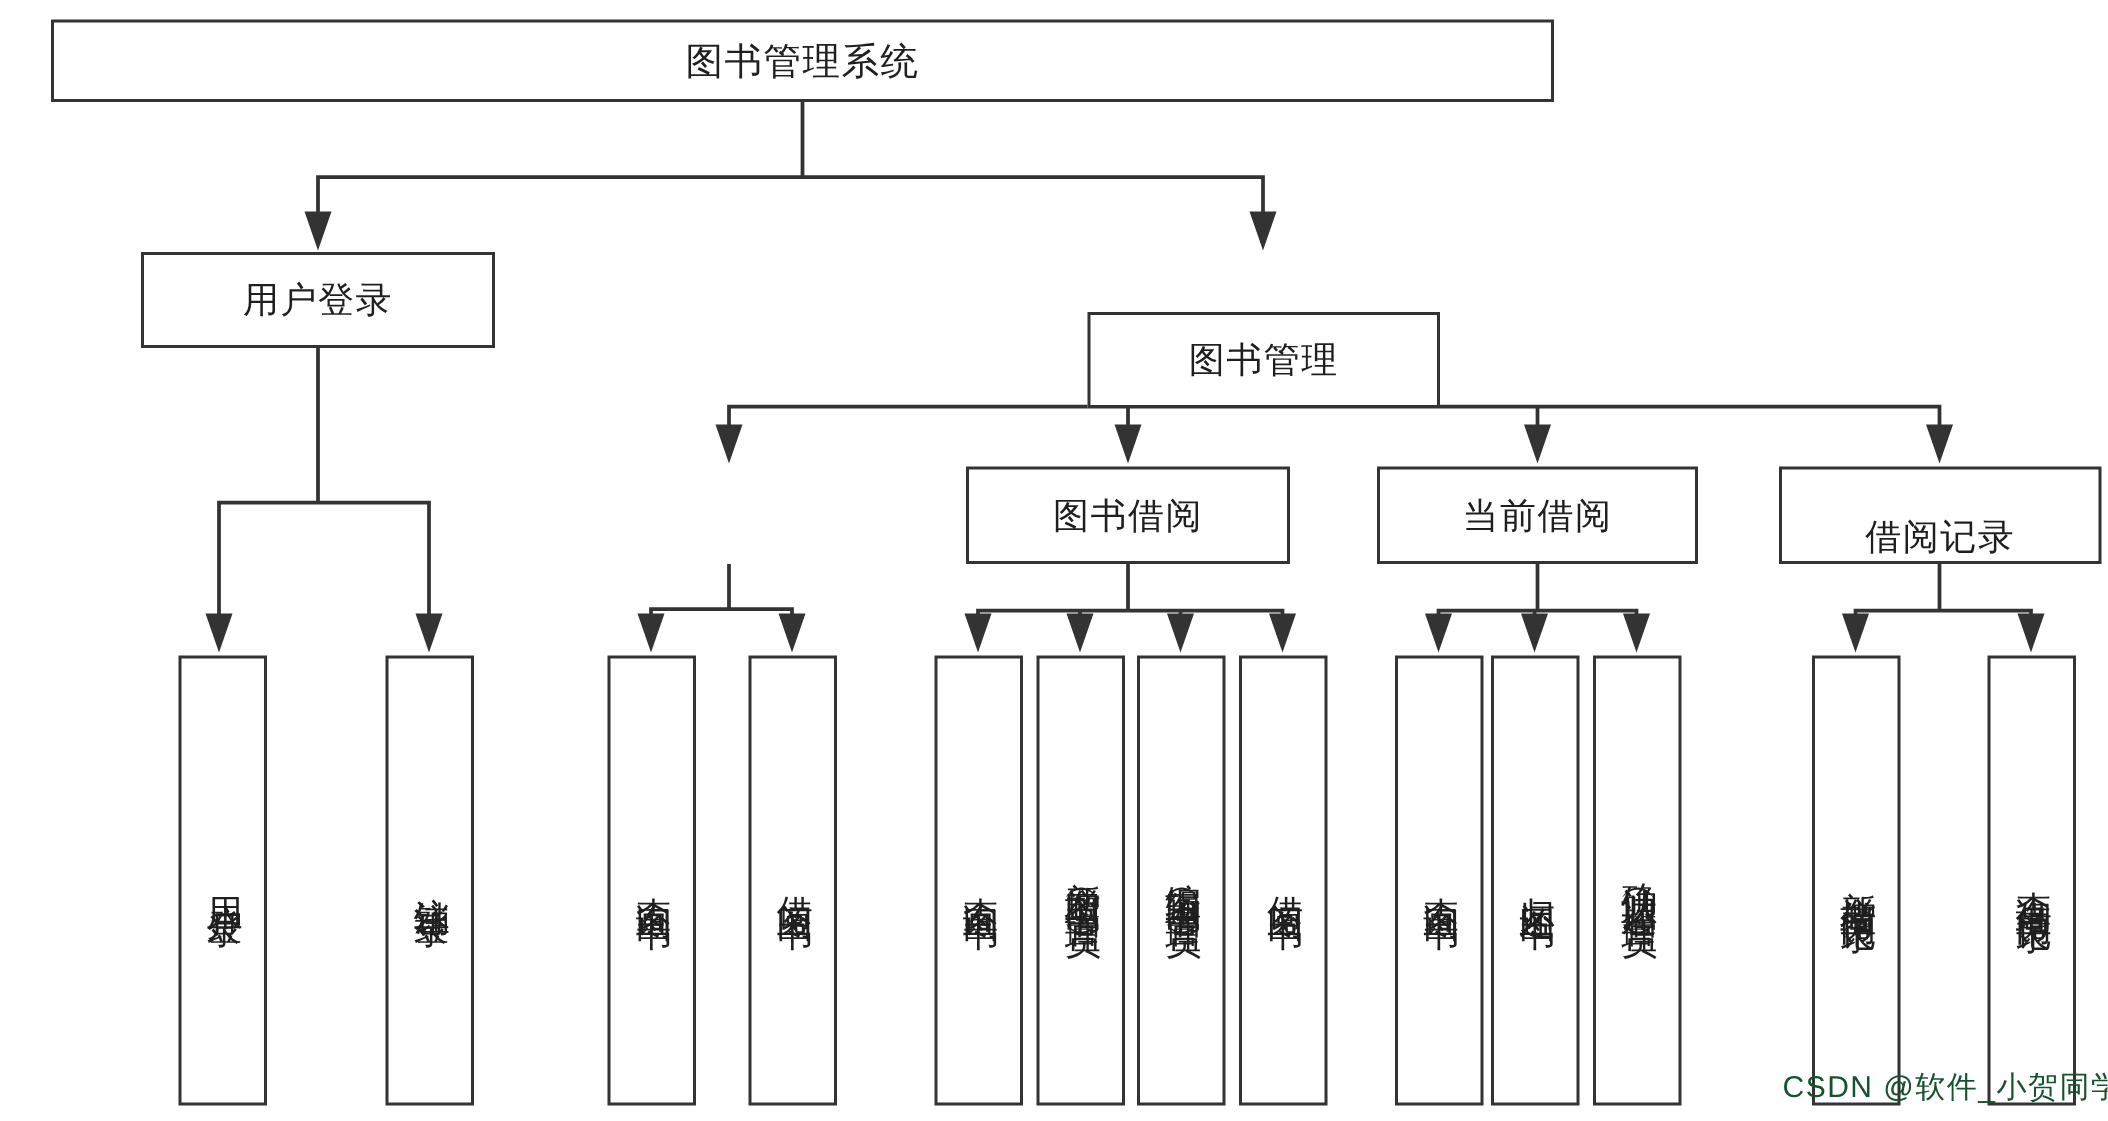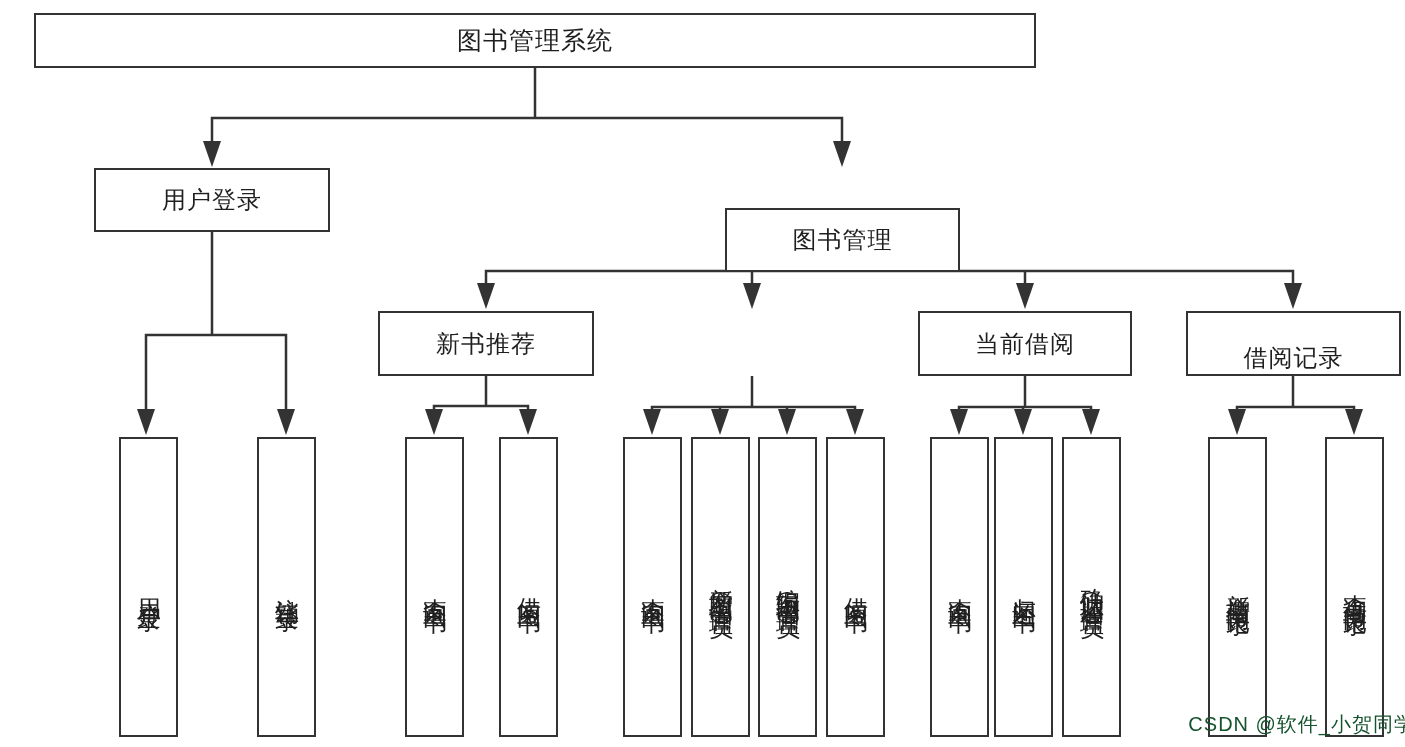--- a/index.html
+++ b/index.html
@@ -80,22 +80,22 @@
     <span class="hlabel">图书管理系统</span>
   </div>
 
   <div class="node" style="left:81px;top:168px;width:236px;height:64px;">
     <span class="hlabel">用户登录</span>
   </div>
   <div class="node" style="left:712px;top:169px;width:235px;height:64px;margin-top:39px;">
     <span class="hlabel">图书管理</span>
   </div>
 
-  <div class="node" style="left:365px;top:311px;width:216px;height:65px;">
-    <span class="hlabel">新书推荐</span>
+  <div class="node" style="left:631px;top:311px;width:216px;height:65px;">
+    <span class="hlabel">图书借阅</span>
   </div>
   <div class="node" style="left:905px;top:311px;width:214px;height:65px;">
     <span class="hlabel">当前借阅</span>
   </div>
   <div class="node" style="left:1173px;top:311px;width:215px;height:65px;align-items:flex-end;">
     <span class="hlabel">借阅记录</span>
   </div>
 
   <div class="node vnode" style="left:106px;">
     <span class="vlabel">用户登录</span>

